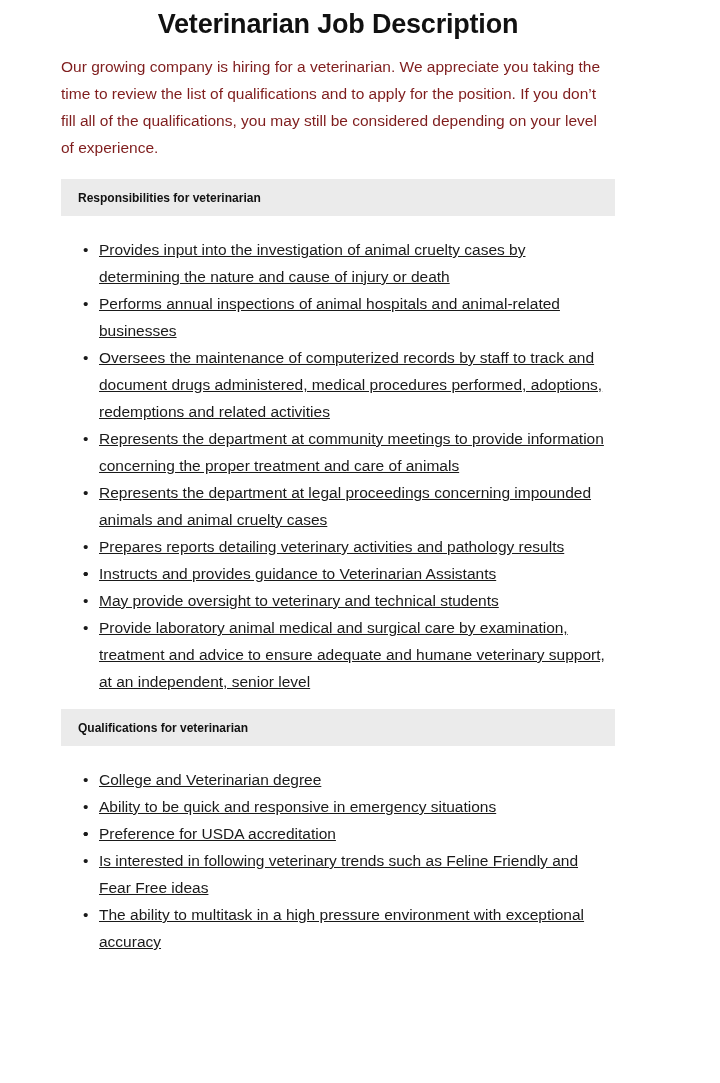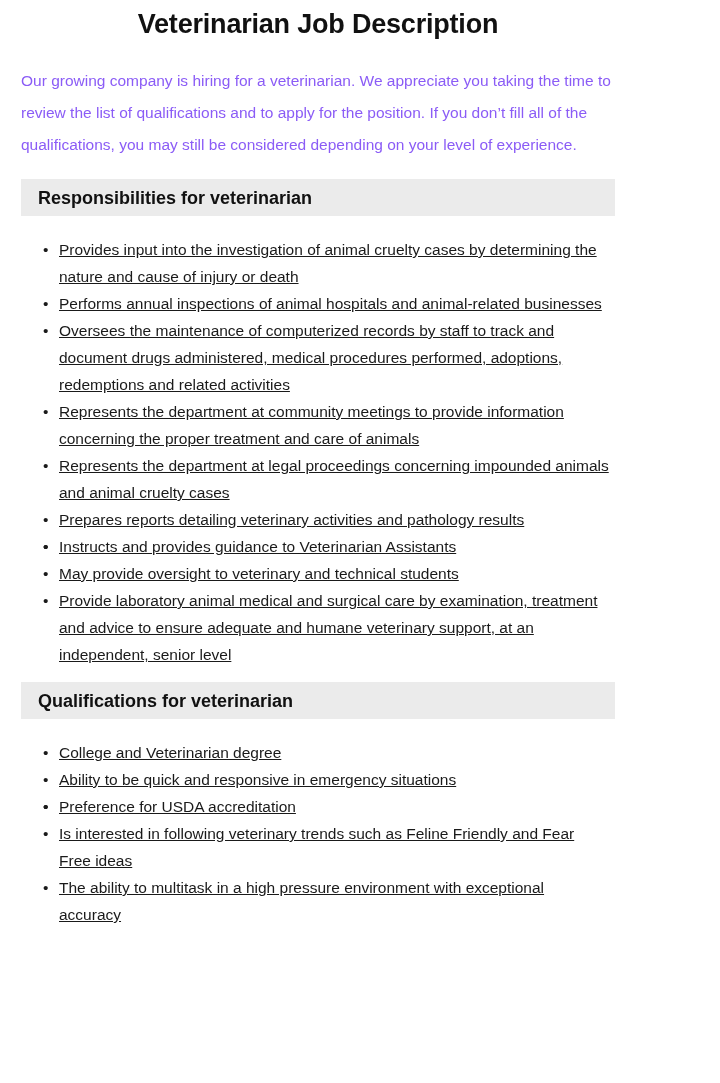--- a/index.html
+++ b/index.html
@@ -12,51 +12,52 @@
     background: #ffffff;
     font-family: "Liberation Sans", sans-serif;
     color: #1a1a1a;
     overflow: hidden;
   }
   .page {
     width: 636px;
     height: 1083px;
     position: relative;
     box-sizing: border-box;
+    padding-left: 40px;
   }
   .doc-title {
     margin: 0;
     padding: 5px 21px 0 21px;
     text-align: center;
     font-size: 27px;
     font-weight: bold;
     letter-spacing: -0.2px;
     line-height: 38px;
     color: #111111;
   }
   .intro {
-    margin: 22px 0 0 0;
+    margin: 10px 0 0 0;
     padding: 0 22px 0 21px;
     font-size: 15.5px;
-    line-height: 32px;
-    color: #8b5cf6;
+    line-height: 27px;
+    color: #7f1d1d;
   }
   .section-bar {
     margin: 0 21px;
     background: #ebebeb;
     height: 37px;
     display: flex;
     align-items: center;
     box-sizing: border-box;
     padding: 0 17px;
   }
   .section-bar.responsibilities { margin-top: 18px; }
   .section-bar.qualifications { margin-top: 14px; }
   .section-title {
-    font-size: 18px;
+    font-size: 12px;
     font-weight: bold;
     color: #111111;
     line-height: 20px;
   }
   ul.items {
     list-style: none;
     margin: 0;
     padding: 0;
   }
   ul.items.responsibilities-list { margin-top: 20px; }

